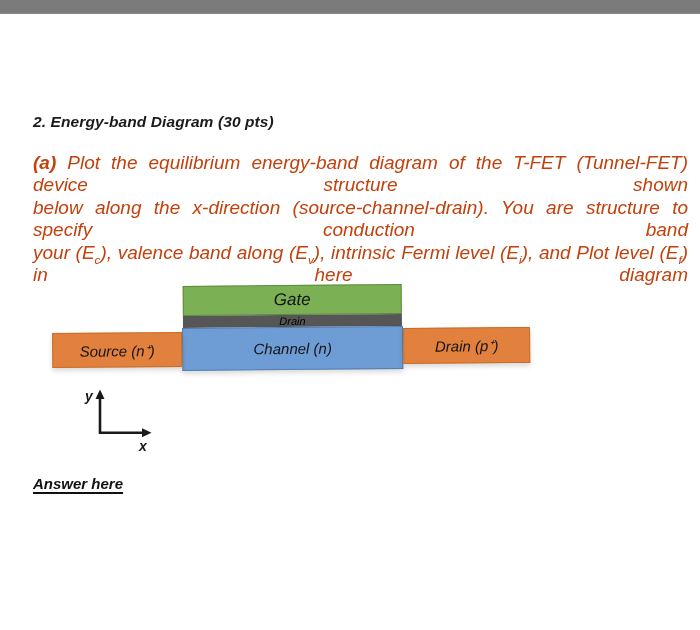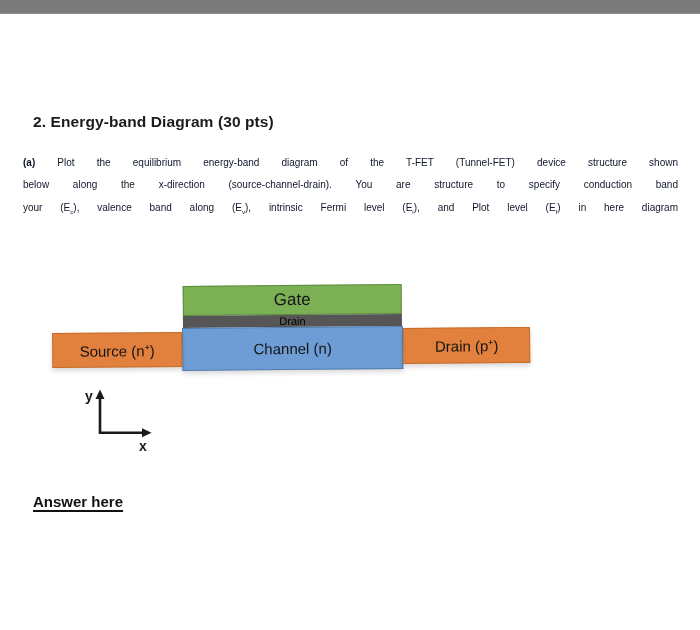--- a/index.html
+++ b/index.html
@@ -1,42 +1,42 @@
 <!DOCTYPE html>
 <html><head>
 <meta charset="utf-8">
 <style>
   html,body{margin:0;padding:0;}
   body{font-family:"Liberation Sans",sans-serif;background:#ffffff;}
-  .page{position:relative;width:700px;height:630px;background:#ffffff;overflow:hidden;}
+  .page{position:relative;width:700px;height:630px;background:#ffffff;overflow:hidden;font-style:italic;}
   .top-bar{position:absolute;left:0;top:0;width:700px;height:13px;background:#7b7b7b;
            border-bottom:1px solid #8b8b8b;}
   .heading{position:absolute;left:33px;top:113px;font-size:15.5px;font-weight:bold;color:#1b1b1b;
            letter-spacing:0.1px;}
-  .question{position:absolute;left:23px;top:152px;width:655px;font-size:10px;color:#0f172a;}
+  .question{position:absolute;left:33px;top:152px;width:655px;font-size:19px;color:#c2410c;}
   .qline{line-height:22.4px;text-align:justify;text-align-last:justify;white-space:normal;}
   .qline.last{text-align-last:left;}
   .qb{font-weight:bold;}
   .question sub{font-size:0.62em;line-height:0;}
   .diagram{position:absolute;left:40px;top:278px;width:500px;height:100px;
            transform:rotate(-0.5deg);transform-origin:50% 50%;}
   .block{position:absolute;display:flex;align-items:center;justify-content:center;
          color:#141414;box-sizing:border-box;}
   .gate{left:143px;top:7px;width:219px;height:30px;font-size:17px;border:1px solid rgba(70,110,45,.55);}
   .oxide{left:143px;top:37px;width:219px;height:12px;font-size:11px;color:#000;}
   .channel{left:142px;top:49px;width:221px;height:43px;font-size:15px;
            border:1px solid rgba(60,95,140,.5);box-shadow:0 3px 5px rgba(0,0,0,.15);}
   .source{left:12px;top:53px;width:130px;height:35px;font-size:15px;
           border:1px solid rgba(175,95,25,.55);box-shadow:0 3px 5px rgba(0,0,0,.15);}
   .drain{left:363px;top:51px;width:127px;height:36px;font-size:15px;
          border:1px solid rgba(175,95,25,.55);box-shadow:0 3px 5px rgba(0,0,0,.15);}
   .axis{position:absolute;left:78px;top:386px;}
   .axis text{font-family:"Liberation Sans",sans-serif;font-size:14px;font-weight:600;fill:#1a1a1a;}
   .answer{position:absolute;left:33px;top:475px;font-size:15px;font-weight:bold;color:#111;
-          text-decoration:underline;text-decoration-thickness:1.5px;text-underline-offset:3px;margin-top:18px;}
+          text-decoration:underline;text-decoration-thickness:1.5px;text-underline-offset:3px;}
 </style>
 </head>
 <body>
 
 <div class="page">
 
   <div class="top-bar" style="background-color: rgb(123, 123, 123);"></div>
 
   <div class="heading">2. Energy-band Diagram (30 pts)</div>
 

